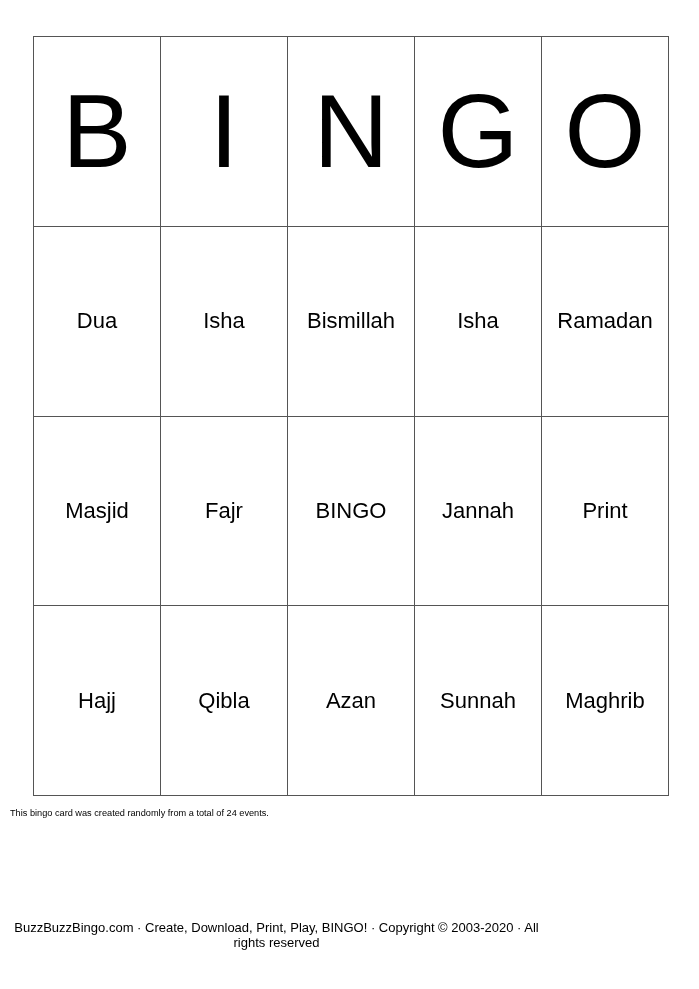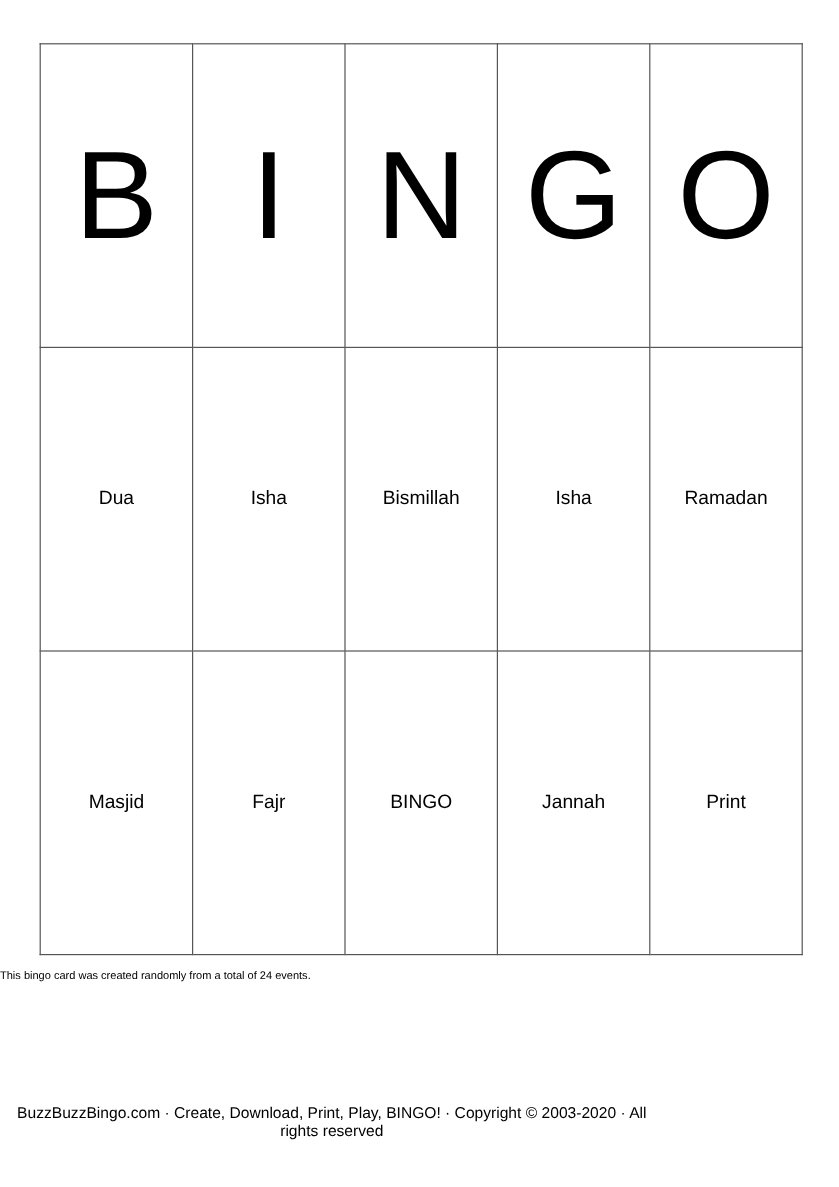--- a/index.html
+++ b/index.html
@@ -31,25 +31,25 @@
       padding: 0;
       height: 126px;
       width: 126px;
     }
     .card td.header-cell {
       font-size: 104px;
       line-height: 1;
       font-weight: normal;
     }
     .card td.cell {
-      font-size: 16px;
+      font-size: 22px;
     }
     .info {
       position: absolute;
-      left: 0;
+      left: 10px;
       top: 806px;
       width: 680px;
       font-size: 9.2px;
       line-height: 14px;
       color: #000000;
     }
     .footer {
       position: absolute;
       left: 0;
       top: 920px;
@@ -78,20 +78,27 @@
       <td class="cell">Isha</td>
       <td class="cell">Ramadan</td>
     </tr>
     <tr>
       <td class="cell">Masjid</td>
       <td class="cell">Fajr</td>
       <td class="cell">BINGO</td>
       <td class="cell">Jannah</td>
       <td class="cell">Print</td>
     </tr>
+    <tr>
+      <td class="cell">Hajj</td>
+      <td class="cell">Qibla</td>
+      <td class="cell">Azan</td>
+      <td class="cell">Sunnah</td>
+      <td class="cell">Maghrib</td>
+    </tr>
   </tbody>
 </table>
 
 <div class="info">
   <div>This bingo card was created randomly from a total of 24 events.</div>
 </div>
 
 <div class="footer">BuzzBuzzBingo.com · Create, Download, Print, Play, BINGO! · Copyright © 2003-2020 · All rights reserved</div>
 
 </body></html>

